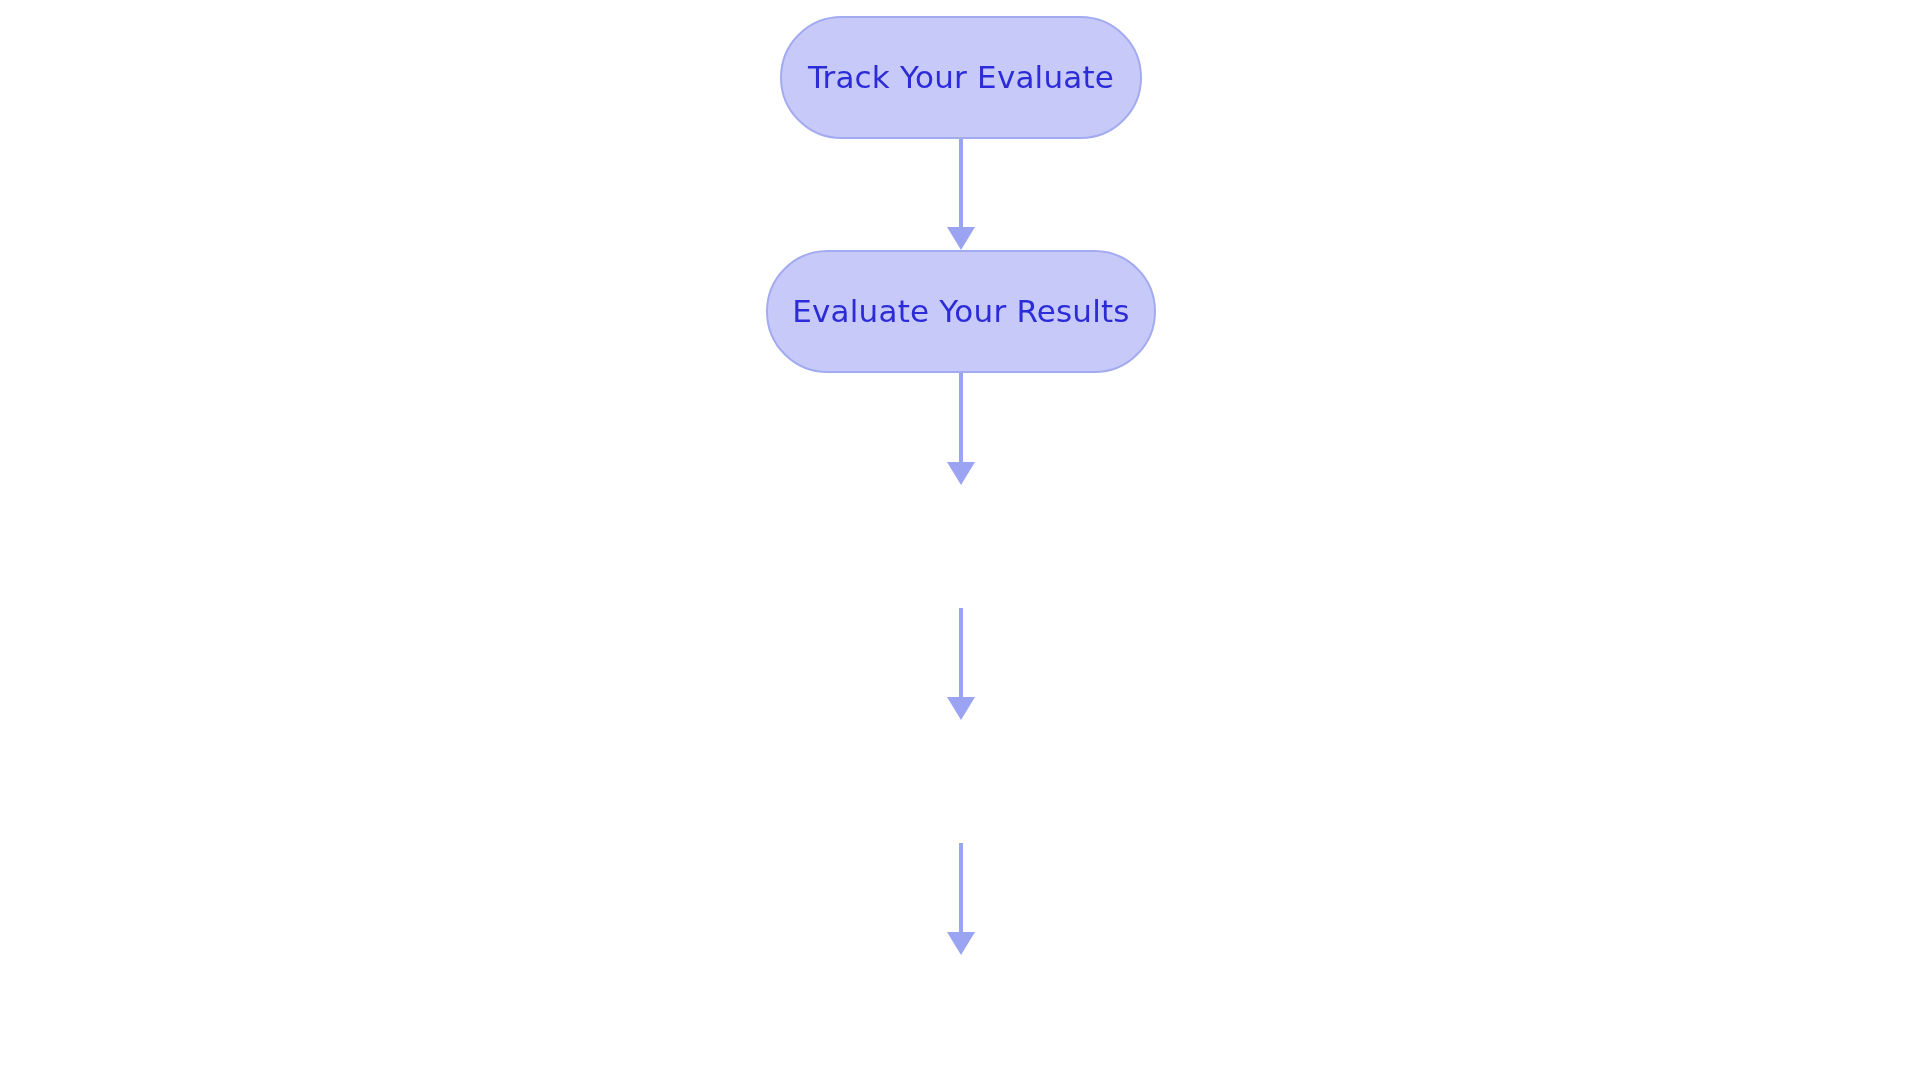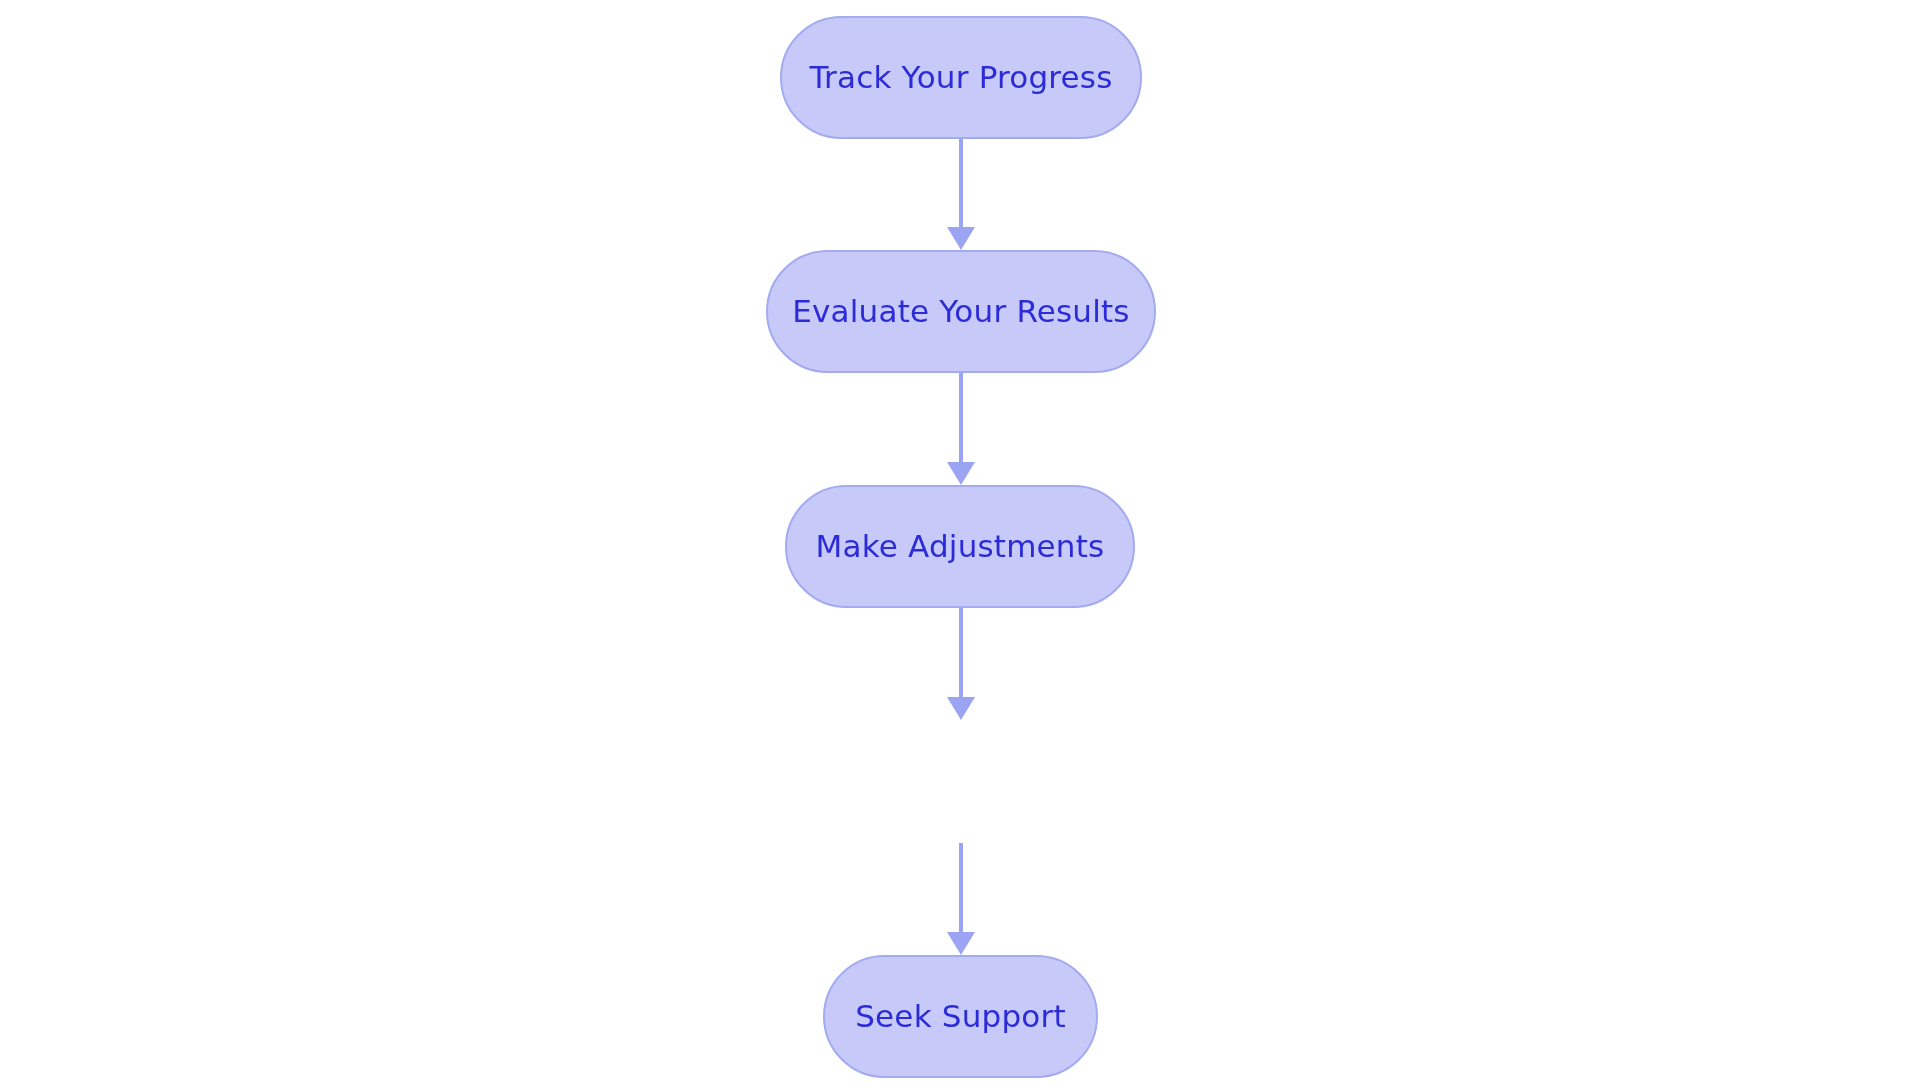--- a/index.html
+++ b/index.html
@@ -86,30 +86,24 @@
 
     <g>
       <line x1="961" y1="843" x2="961" y2="933" stroke="#9aa4f2" stroke-width="4"></line>
       <polygon points="947,932 975,932 961,955" fill="#9aa4f2"></polygon>
     </g>
   </svg>
 
   <div id="node-layer">
 
     <div class="flow-node" style="left:780px; top:16px; width:362px; height:123px;">
-      <span class="flow-node-label">Track Your Progress</span>
+      <span class="flow-node-label">Track Your Evaluate</span>
     </div>
 
     <div class="flow-node" style="left:766px; top:250px; width:390px; height:123px;text-align:right;">
       <span class="flow-node-label">Evaluate Your Results</span>
     </div>
 
-    <div class="flow-node" style="left:785px; top:485px; width:350px; height:123px;">
-      <span class="flow-node-label">Make Adjustments</span>
-    </div>
 
 
-    <div class="flow-node" style="left:823px; top:955px; width:275px; height:123px;">
-      <span class="flow-node-label">Seek Support</span>
-    </div>
 
   </div>
 </div>
 
 </body></html>

